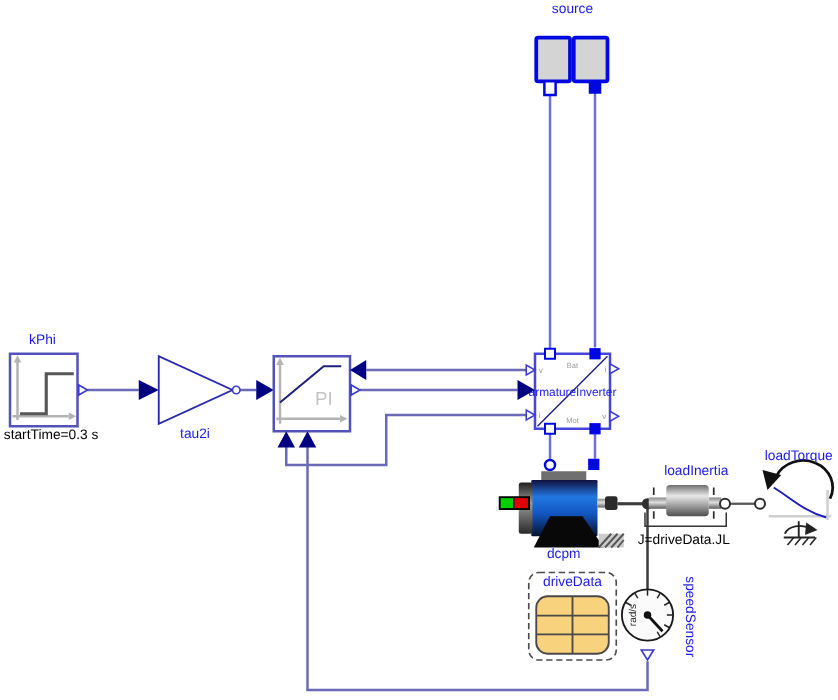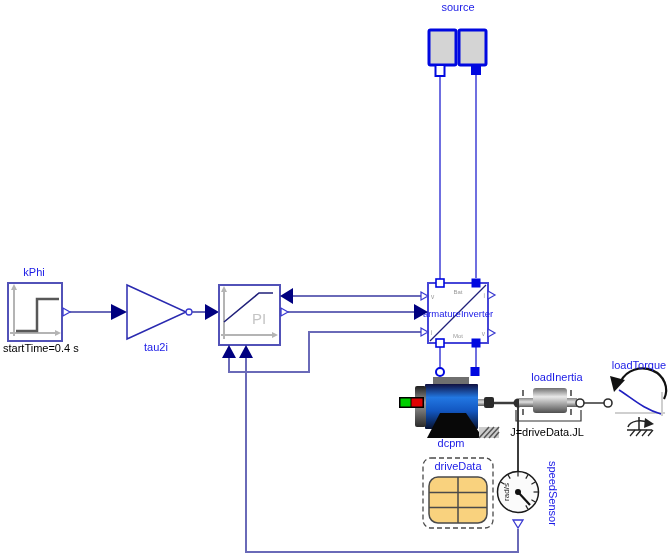--- a/index.html
+++ b/index.html
@@ -194,21 +194,21 @@
     <rect x="423" y="458" width="70" height="70" rx="8" fill="none" stroke="#4a4a4a" stroke-width="1.3" stroke-dasharray="5 3"></rect>
     <rect x="429" y="477" width="58" height="46" rx="9" fill="#f9d27e" stroke="#4a4a4a" stroke-width="1.5"></rect>
     <line x1="458" y1="477" x2="458" y2="523" stroke="#4a4a4a" stroke-width="1.5"></line>
     <line x1="429" y1="492.5" x2="487" y2="492.5" stroke="#4a4a4a" stroke-width="1.5"></line>
     <line x1="429" y1="507.5" x2="487" y2="507.5" stroke="#4a4a4a" stroke-width="1.5"></line>
   </g>
 </svg>
 
 <div class="lbl" style="left:398px;top:1px;width:120px;">source</div>
 <div class="lbl" style="left:4px;top:266px;width:60px;">kPhi</div>
-<div class="lbl black left" style="left:3px;top:342px;width:120px;">startTime=0.4 s</div>
+<div class="lbl black left" style="left:3px;top:342px;width:120px;">startTime=0.3 s</div>
 <div class="lbl" style="left:116px;top:341px;width:80px;">tau2i</div>
 <div class="lbl" style="left:411px;top:437px;width:80px;">dcpm</div>
 <div class="lbl" style="left:507px;top:371px;width:100px;">loadInertia</div>
 <div class="lbl black" style="left:492px;top:426px;width:110px;">J=driveData.JL</div>
 <div class="lbl" style="left:594px;top:359px;width:90px;">loadTorque</div>
 <div class="lbl" style="left:418px;top:460px;width:80px;">driveData</div>
 
 </div>
 
 </body></html>

